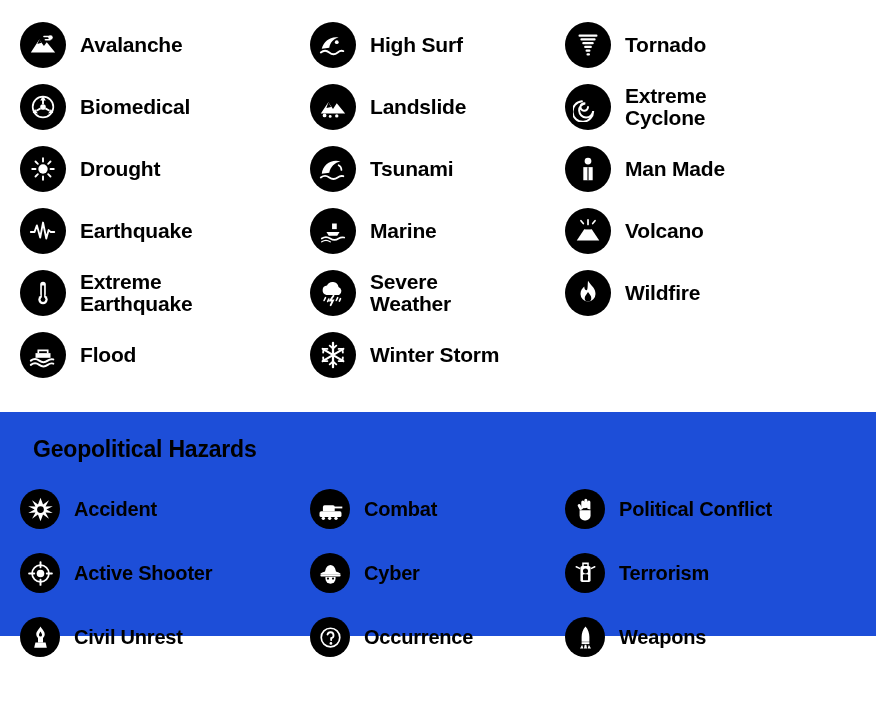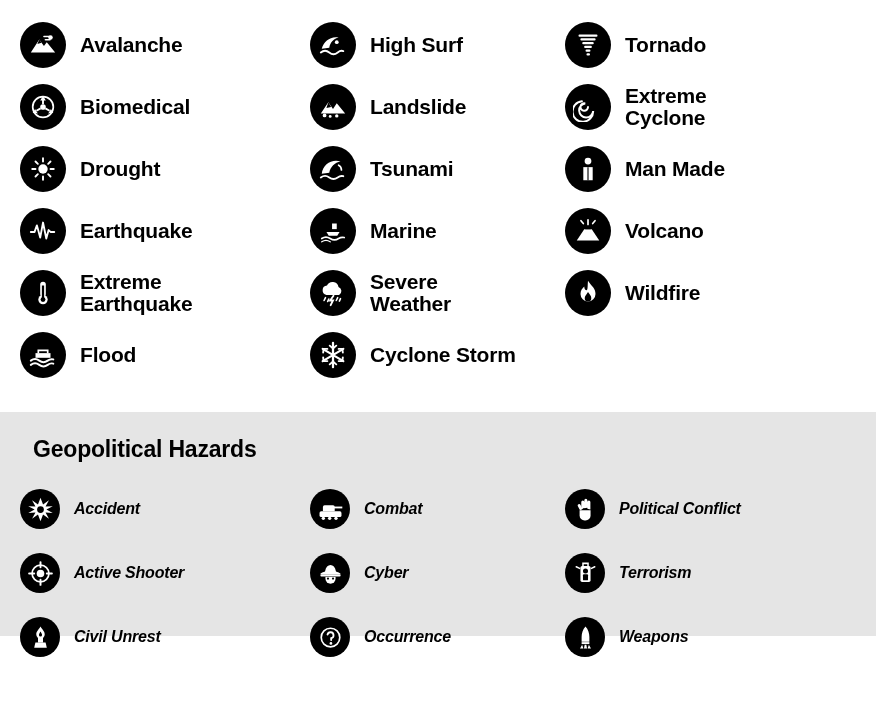--- a/index.html
+++ b/index.html
@@ -25,21 +25,21 @@
   .section {
     box-sizing: border-box;
     width: 100%;
   }
   .section-natural {
     background: #ffffff;
     padding: 14px 20px 10px 20px;
     height: 412px;
   }
   .section-geo {
-    background: #e5e5e5;
+    background: #1d4ed8;
     padding: 24px 20px 18px 20px;
     height: 224px;
   }
   .section-title {
     font-size: 23px;
     font-weight: bold;
     color: #000000;
     margin: 0 0 14px 13px;
     letter-spacing: -0.2px;
   }
@@ -87,23 +87,22 @@
 
   .label {
     font-size: 21px;
     font-weight: bold;
     color: #000000;
     line-height: 1.05;
     letter-spacing: -0.2px;
     white-space: pre-line;
   }
   .grid-geo .label {
-    font-size: 16px;
+    font-size: 20px;
     font-weight: bold;
-    font-style: italic;
   }
 </style>
 </head>
 <body>
 
 <div class="page">
 
   <div class="section section-natural">
     <div class="grid grid-natural">
 
@@ -295,21 +294,21 @@
             <g stroke="#fff" stroke-width="2.4" stroke-linecap="round">
               <path d="M16 3 v26 M5 9.5 L27 22.5 M27 9.5 L5 22.5"></path>
             </g>
             <g stroke="#fff" stroke-width="2" stroke-linecap="round">
               <path d="M12.5 6 L16 9 L19.5 6 M12.5 26 L16 23 L19.5 26
                        M5.5 13.5 L6 9.5 L10 9.5 M26.5 18.5 L26 22.5 L22 22.5
                        M5.5 18.5 L6 22.5 L10 22.5 M26.5 13.5 L26 9.5 L22 9.5"></path>
             </g>
           </svg>
         </span>
-        <span class="label">Cyclone Storm</span>
+        <span class="label">Winter Storm</span>
       </div>
 
     </div>
   </div>
 
   <div class="section section-geo">
     <h2 class="section-title">Geopolitical Hazards</h2>
     <div class="grid grid-geo">
 
       <div class="item">

